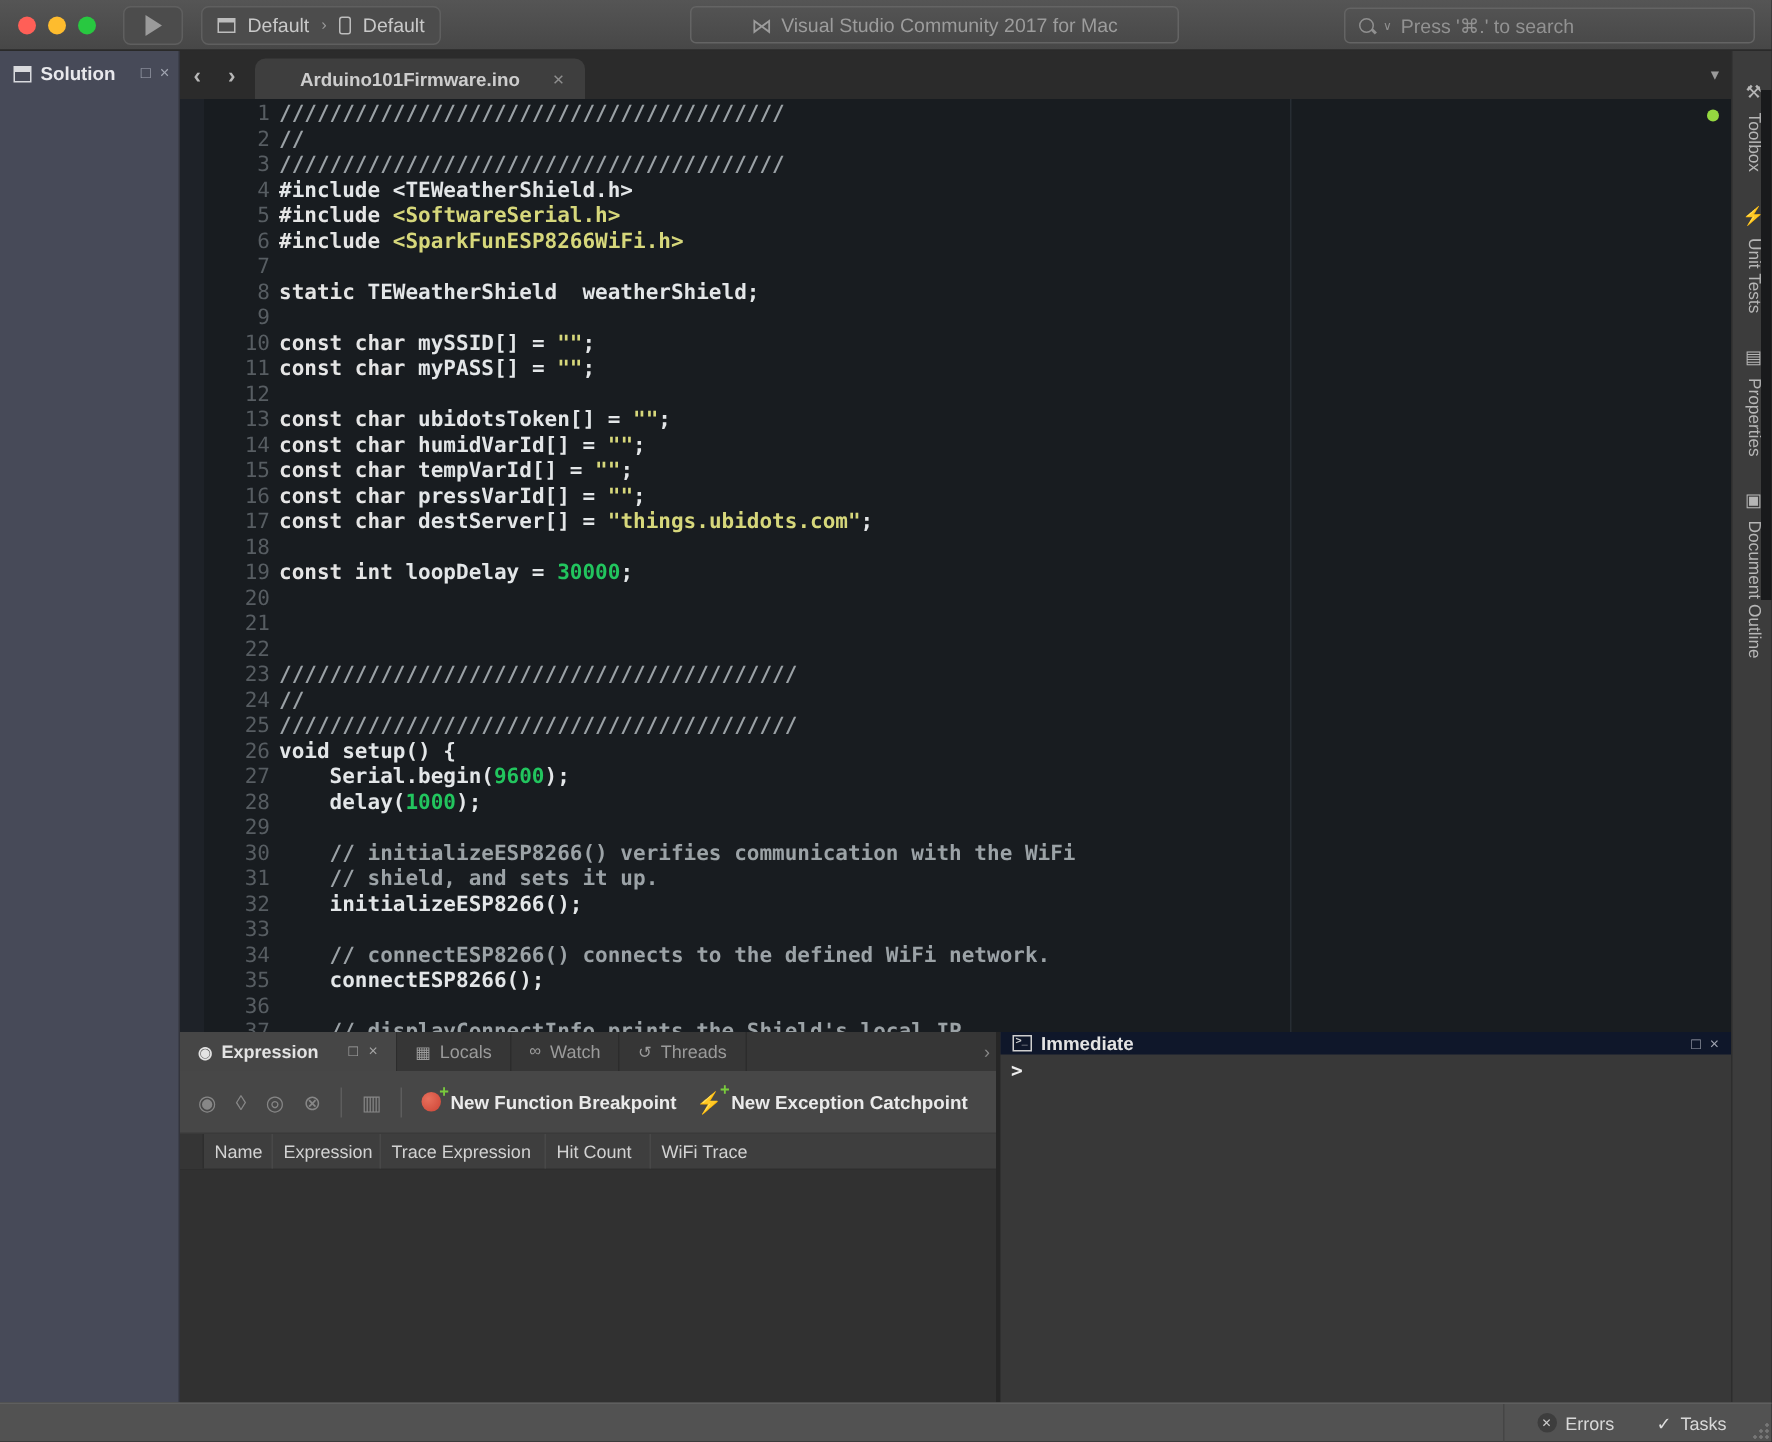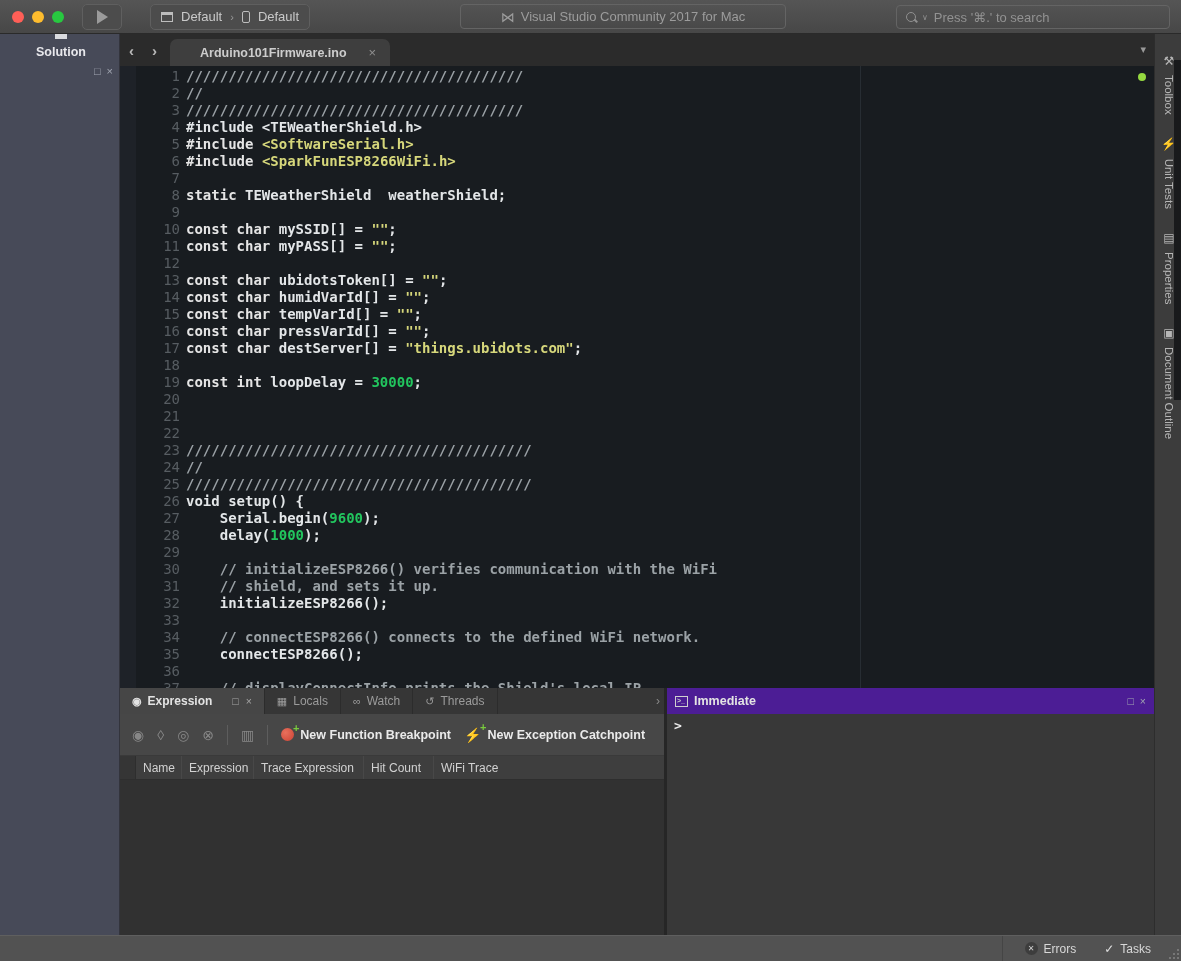--- a/index.html
+++ b/index.html
@@ -9,21 +9,21 @@
   
   .titlebar { position:absolute; left:0; top:0; width:1181px; height:34px;
     background:linear-gradient(#555555,#474747); border-bottom:1px solid #2a2a2a;
     display:flex; align-items:center; }
   .traffic { display:flex; gap:8px; margin-left:12px; }
   .tl { width:12px; height:12px; border-radius:50%; display:inline-block; }
   .run-btn { margin-left:18px; width:40px; height:26px; border:1px solid #5f5f5f;
     border-radius:5px; display:flex; align-items:center; justify-content:center; background:#4c4c4c; }
   .play-tri { width:0; height:0; border-left:11px solid #9b9b9b;
     border-top:7px solid transparent; border-bottom:7px solid transparent; }
-  .config { margin-left:28px; height:26px; border:1px solid #5f5f5f; border-radius:5px;
+  .config { margin-left:12px; height:26px; border:1px solid #5f5f5f; border-radius:5px;
     background:#4c4c4c; display:flex; align-items:center; padding:0 10px; gap:8px;
     color:#c9c9c9; font-size:13px; }
   .cfg-ico1 { width:12px; height:10px; border:1.5px solid #bdbdbd; border-top-width:3px; display:inline-block; }
   .cfg-ico2 { width:8px; height:12px; border:1.5px solid #bdbdbd; border-radius:2px; display:inline-block; }
   .cfg-sep { color:#9a9a9a; font-size:11px; }
   .title-field { position:absolute; left:460px; top:4px; width:326px; height:25px;
     border:1px solid #646464; border-radius:4px; display:flex; align-items:center;
     justify-content:center; gap:6px; color:#9c9c9c; font-size:13px; }
   .vs-logo { font-size:14px; color:#9c9c9c; }
   .search-field { position:absolute; right:11px; top:5px; width:274px; height:24px;
@@ -33,21 +33,21 @@
   .mag::before { content:''; position:absolute; left:1px; top:1px; width:8px; height:8px;
     border:1.5px solid #909090; border-radius:50%; }
   .mag::after { content:''; position:absolute; left:9px; top:9px; width:4px; height:1.5px;
     background:#909090; transform:rotate(45deg); }
   .mag-chev { font-size:8px; color:#909090; margin-right:2px; }
 
   
   .sidebar { position:absolute; left:0; top:34px; width:120px; height:901px;
     background:#474a58; border-right:1px solid #33343c; }
   .sidebar-hdr { height:30px; display:flex; align-items:center; padding:0 6px 0 9px;
-    color:#e8e8ec; font-size:12.5px; font-weight:bold; gap:6px;flex-direction:column; }
+    color:#e8e8ec; font-size:12.5px; font-weight:bold; gap:6px; }
   .sol-ico { width:12px; height:11px; border:1.5px solid #d9dade; border-top-width:4px; display:inline-block; }
   .hdr-btns { margin-left:auto; display:flex; gap:6px; color:#a2a6b2; font-size:11px; font-weight:normal; }
 
   
   .tabbar { position:absolute; left:120px; top:34px; width:1034px; height:32px; background:#2b2b2b; }
   .nav-chev { position:absolute; top:8px; color:#b8b8b8; font-size:15px; font-weight:bold; }
   .nav-back { left:9px; } .nav-fwd { left:32px; }
   .ed-tab { position:absolute; left:50px; top:5px; height:27px; background:#3e3e3e;
     border-radius:7px 7px 0 0; display:flex; align-items:center; padding:0 14px 0 30px;
     color:#cdcdcd; font-size:12.5px; font-weight:bold; }
@@ -99,21 +99,21 @@
     font-size:12px; color:#d2d2d2; border-bottom:1px solid #2e2e2e; }
   .col-cell { padding-left:7px; height:100%; display:flex; align-items:center;
     border-right:1px solid #484848; }
   .col-first { width:16px; background:#353535; border-right:1px solid #2e2e2e; }
   .c-name{width:46px;} .c-cond{width:72px;} .c-trace{width:110px;} .c-hit{width:70px;} .c-last{flex:1;border-right:none;}
 
   .splitter { position:absolute; left:664px; top:688px; width:3px; height:247px; background:#262626; }
 
   
   .imm-panel { position:absolute; left:667px; top:688px; width:487px; height:247px; background:#383838; }
-  .imm-hdr { height:26px; background:#4c1d95; display:flex; align-items:center;
+  .imm-hdr { height:15px; background:#0f172a; display:flex; align-items:center;
     padding:0 8px; gap:6px; color:#e3e3e3; font-size:12.5px; font-weight:bold; }
   .imm-ico { width:13px; height:11px; border:1.5px solid #cfcfcf; font-size:7px; line-height:8px;
     color:#cfcfcf; text-align:left; padding-left:1px; font-weight:bold; flex:none; }
   .imm-hdr .hdr-btns { font-size:10.5px; }
   .imm-body { padding:4px 0 0 7px; font-family:"DejaVu Sans Mono", monospace;
     font-size:13px; font-weight:bold; color:#ededed; }
 
   
   .statusbar { position:absolute; left:0; top:935px; width:1181px; height:26px;
     background:#525252; border-top:1px solid #5f5f5f; display:flex; align-items:center; }

